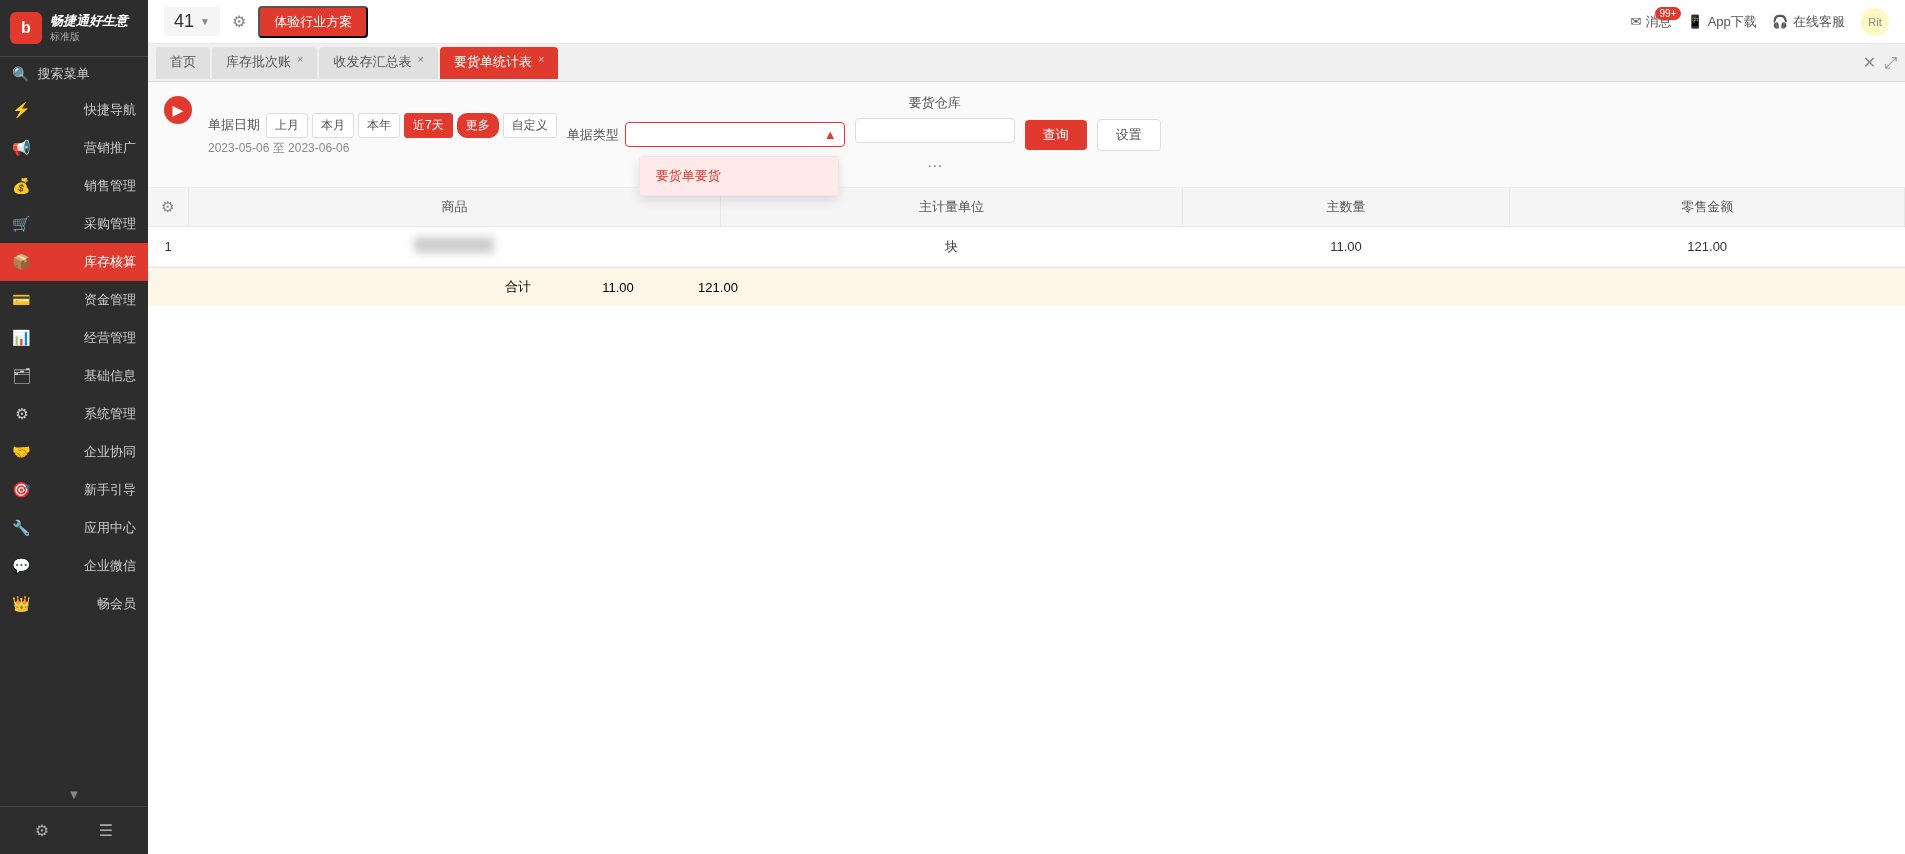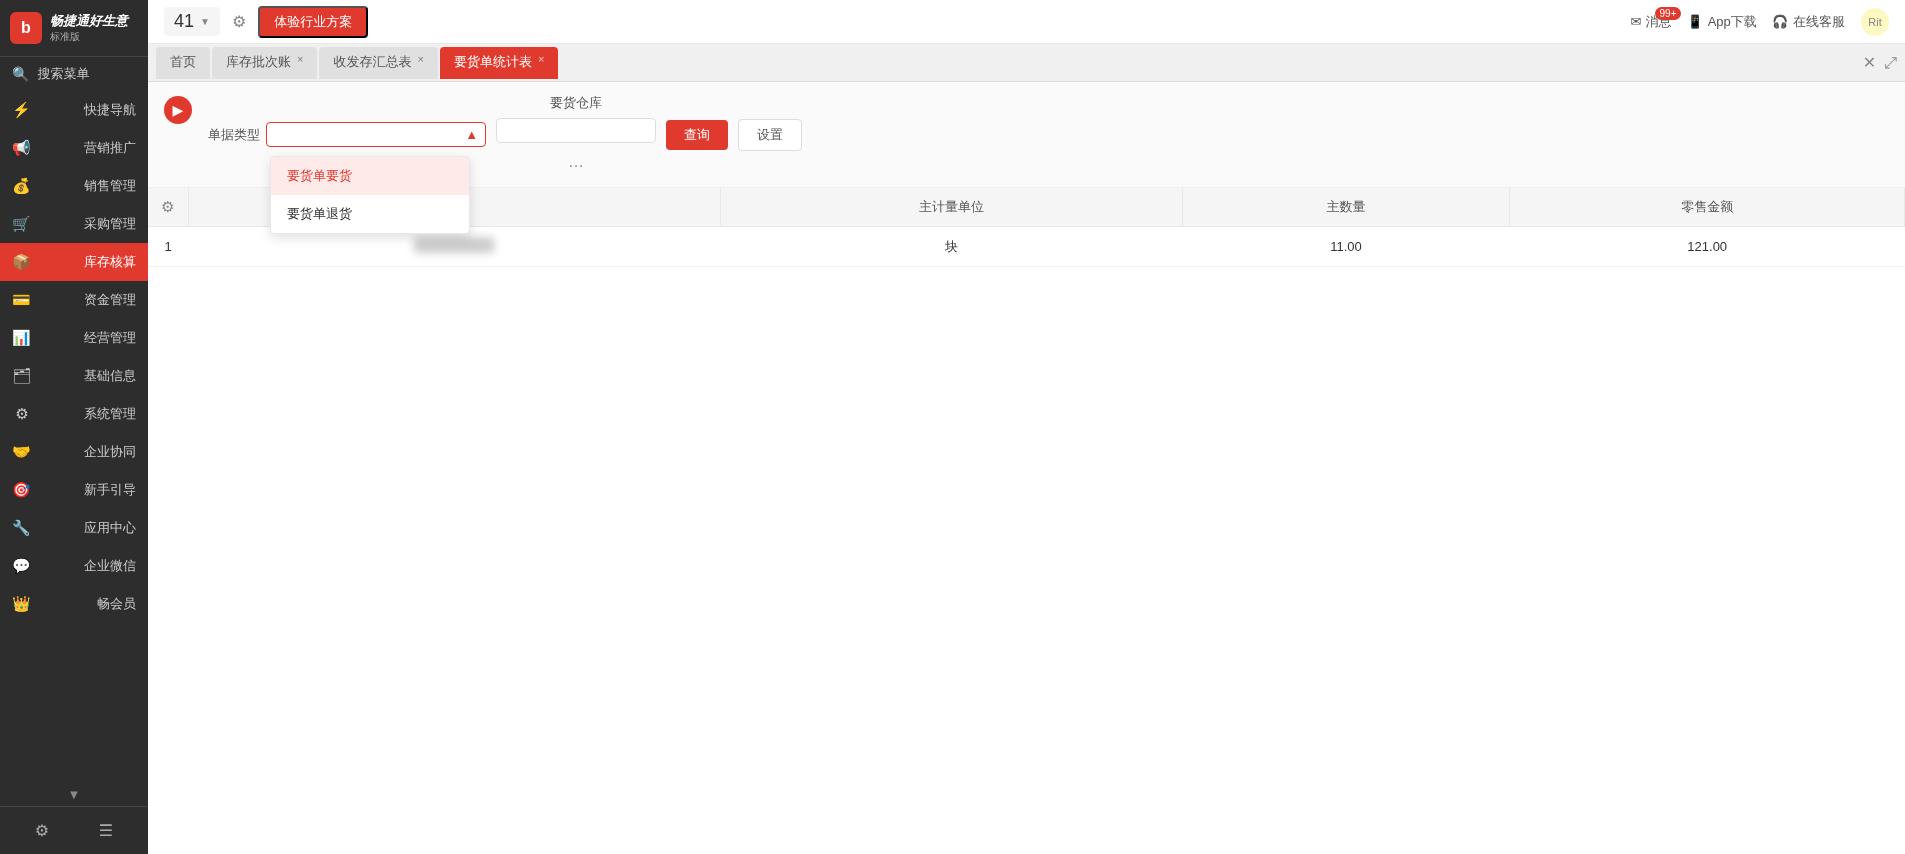--- a/index.html
+++ b/index.html
@@ -586,31 +586,44 @@
     </div>
   </div>
 
   <div class="page-content">
 
 
     <div class="filter-area">
       <div class="filter-toggle-btn">▶</div>
       <div class="filter-row">
 
+        <div class="filter-date-group">
+          <div class="filter-group">
+            <span class="filter-label">单据日期</span>
+            <div class="date-range-btns" id="date-btns">
+                <button class="date-btn">上月</button>
+                <button class="date-btn">本月</button>
+                <button class="date-btn">本年</button>
+                <button class="date-btn hot">近7天</button>
+                <button class="date-btn" style="background: rgb(224, 58, 46); color: white; border-color: rgb(224, 58, 46); border-radius: 10px; padding: 2px 8px;">更多</button>
+                <button class="date-btn">自定义</button>
+              </div>
+          </div>
+          <div class="date-range-text">2023-05-06 至 2023-06-06</div>
+        </div>
 
         <div class="filter-group" style="position:relative;">
           <span class="filter-label">单据类型</span>
           <div class="filter-input-group">
             <input class="filter-input" value="" placeholder="" style="border-color: rgb(224, 58, 46);">
             <span class="filter-input-icon">▲</span>
           </div>
 
-          <div class="dropdown-menu" id="type-dropdown" style="position:absolute;top:34px;left:62px;z-index:200;">
+          <div class="dropdown-menu" id="type-dropdown" style="position:absolute;top:34px;left:72px;z-index:200;">
             <div class="dropdown-item selected">要货单要货</div>
-            <div class="dropdown-item">要货单退货</div>
           </div>
         </div>
 
         <div class="filter-warehouse">
           <span class="filter-label">要货仓库</span>
           <input class="warehouse-input" value="" placeholder="" style="">
           <span class="filter-more-btn">…</span>
         </div>
 
         <button class="query-btn">查询</button>
@@ -638,14 +651,21 @@
               <span class="blurred" style="display:inline-block;width:80px;height:16px;background:#ccc;border-radius:3px;"></span>
             </td>
             <td>块</td>
             <td>11.00</td>
             <td>121.00</td>
           </tr>
         </tbody>
       </table>
     </div>
 
+    <div class="table-footer" style="position:sticky;bottom:0;background:#fdf5e6;border-top:1px solid #e8e8e8;">
+      <div style="width:40px;"></div>
+      <div style="width:280px;"></div>
+      <div style="width:100px;text-align:center;">合计</div>
+      <div style="width:100px;text-align:center;">11.00</div>
+      <div style="width:100px;text-align:center;">121.00</div>
+    </div>
   </div>
 </div>
 
 </body></html>

